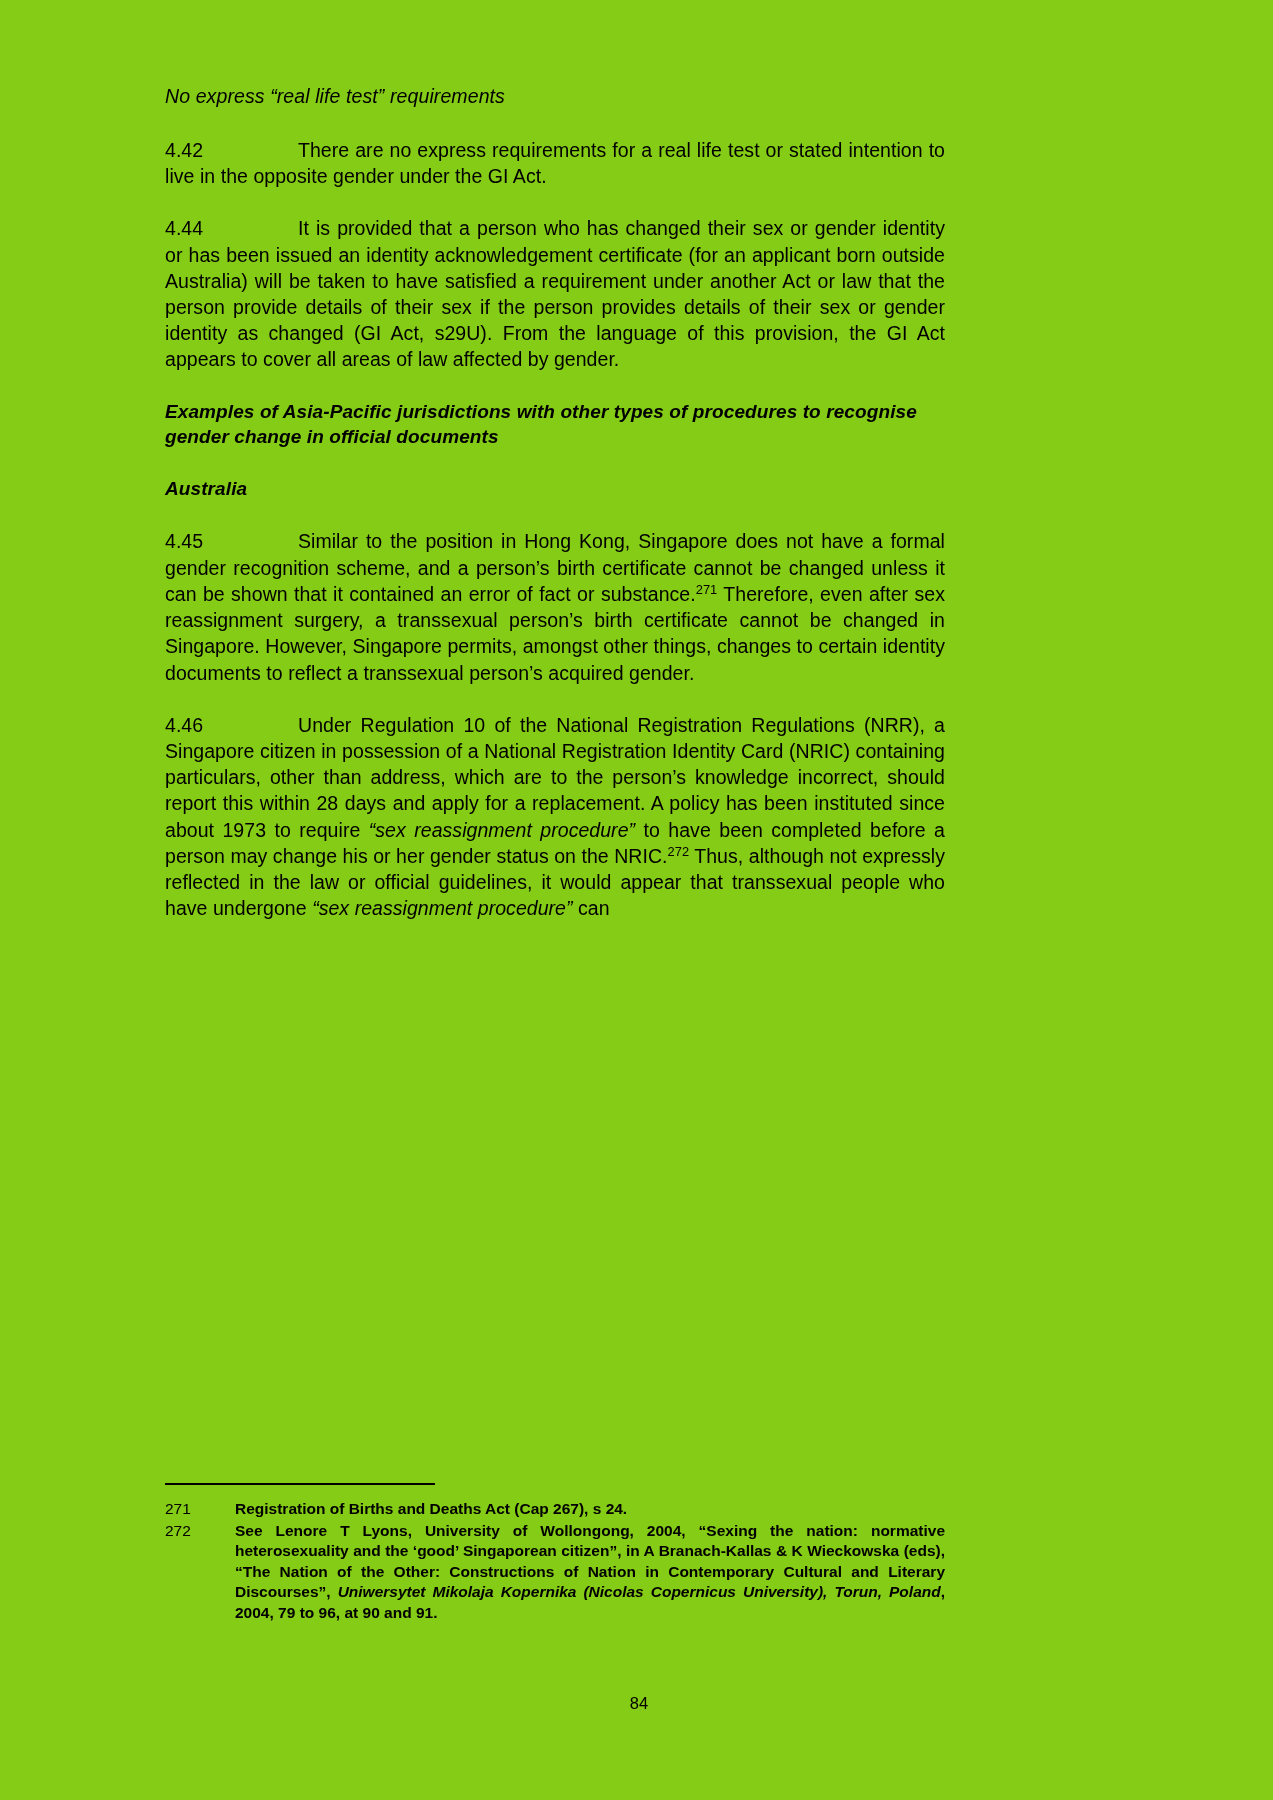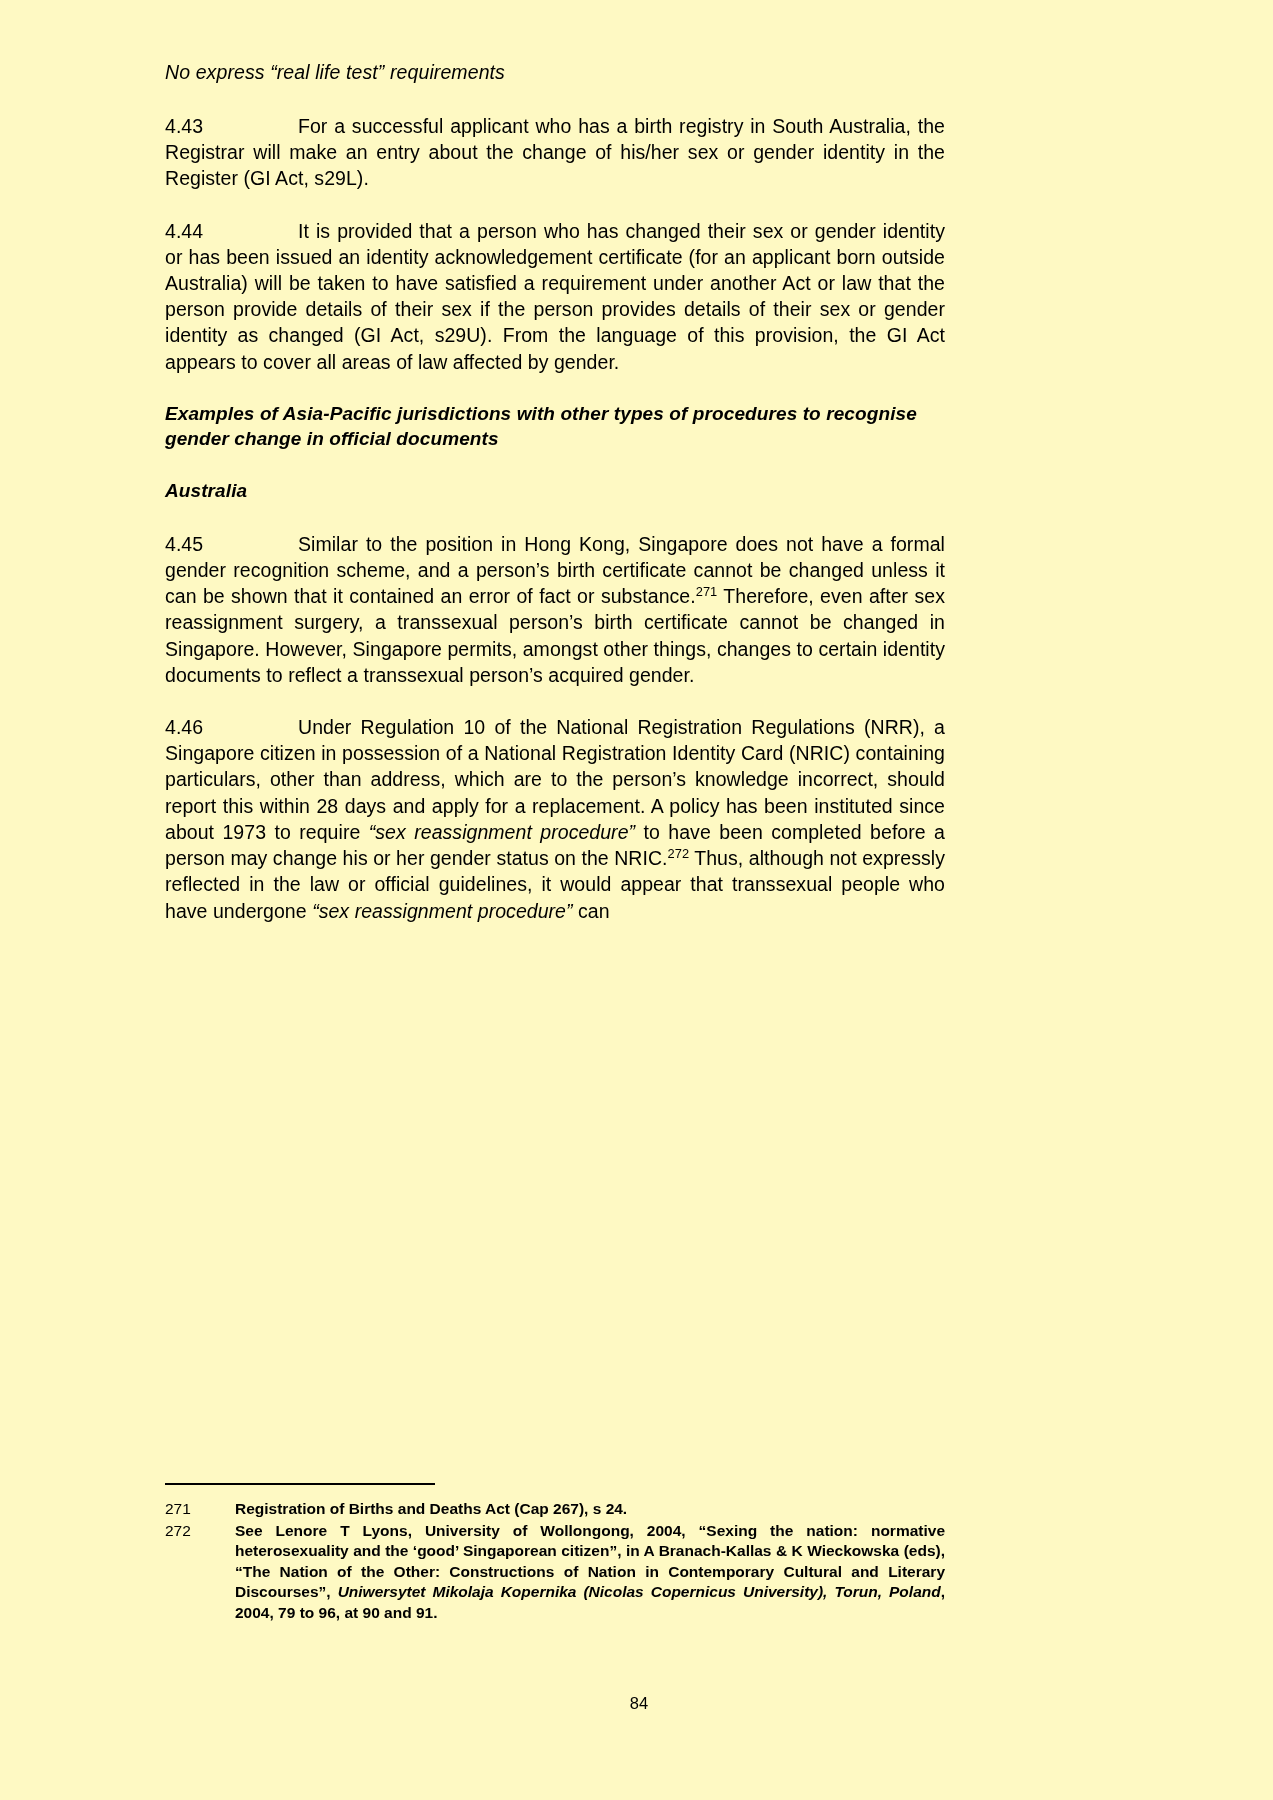--- a/index.html
+++ b/index.html
@@ -8,23 +8,23 @@
     background: #ffffff;
   }
   body {
     font-family: "Liberation Sans", sans-serif;
     color: #000000;
   }
   .page {
     position: relative;
     width: 1273px;
     height: 1800px;
-    background: #fef9c3;
+    background: #84cc16;
     box-sizing: border-box;
-    padding: 60px 160px 0 165px;
+    padding: 84px 160px 0 165px;
     overflow: hidden;
   }
   .content {
     width: 780px;
   }
   .heading-italic {
     font-style: italic;
     font-size: 19.5px;
     line-height: 1.33;
     margin: 0 0 27px 0;
@@ -102,25 +102,25 @@
   }
 </style>
 </head>
 <body>
 
 <div class="page">
   <div class="content">
 
     <div class="heading-italic">No express “real life test” requirements</div>
 
+    <div class="para">
+      <span class="num">4.42</span><span>There are no express requirements for a real life test or stated intention to live in the opposite gender under the GI Act.</span>
+    </div>
 
 
-    <div class="para">
-      <span class="num">4.43</span><span>For a successful applicant who has a birth registry in South Australia, the Registrar will make an entry about the change of his/her sex or gender identity in the Register (GI Act, s29L).</span>
-    </div>
 
     <div class="para">
       <span class="num">4.44</span><span>It is provided that a person who has changed their sex or gender identity or has been issued an identity acknowledgement certificate (for an applicant born outside Australia) will be taken to have satisfied a requirement under another Act or law that the person provide details of their sex if the person provides details of their sex or gender identity as changed (GI Act, s29U).   From the language of this provision, the GI Act appears to cover all areas of law affected by gender.</span>
     </div>
 
     <div class="heading-bold-italic">Examples of Asia-Pacific jurisdictions with other types of procedures to recognise gender change in official documents</div>
 
     <div class="heading-bold-italic">Australia</div>
 
 

